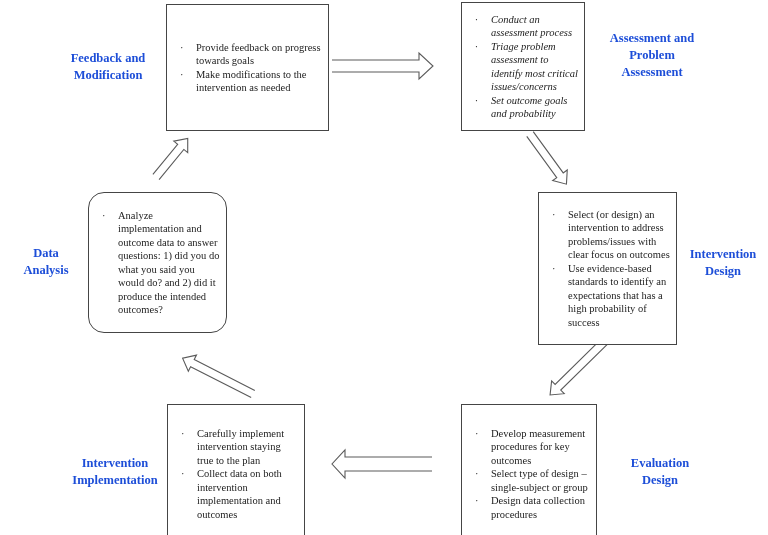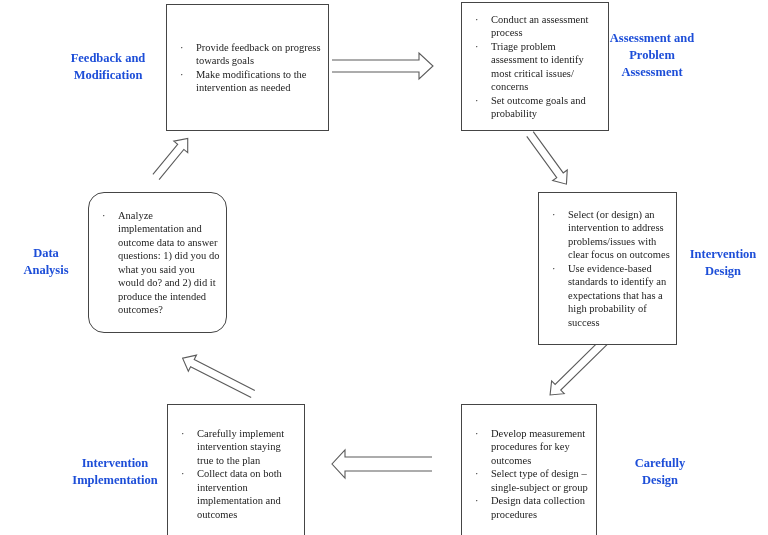--- a/index.html
+++ b/index.html
@@ -73,21 +73,21 @@
 
   <div class="node-label" style="left:53px; top:50px;">
     <div>Feedback and</div>
     <div>Modification</div>
   </div>
   <div class="node-box" style="left:166px; top:4px; width:163px; height:127px;">
     <div class="bullet"><span>Provide feedback on progress towards goals</span></div>
     <div class="bullet"><span>Make modifications to the intervention as needed</span></div>
   </div>
 
-  <div class="node-box" style="left:461px; top:2px; width:148px; height:129px;">
+  <div class="node-box" style="left:461px; top:2px; width:124px; height:129px;font-style:italic;">
     <div class="bullet"><span>Conduct an assessment process</span></div>
     <div class="bullet"><span>Triage problem assessment to identify most critical issues/​concerns</span></div>
     <div class="bullet"><span>Set outcome goals and probability</span></div>
   </div>
   <div class="node-label" style="left:597px; top:30px;">
     <div>Assessment and</div>
     <div>Problem</div>
     <div>Assessment</div>
   </div>
 
@@ -99,21 +99,21 @@
     <div>Intervention</div>
     <div>Design</div>
   </div>
 
   <div class="node-box" style="left:461px; top:404px; width:136px; height:140px;">
     <div class="bullet"><span>Develop measurement procedures for key outcomes</span></div>
     <div class="bullet"><span>Select type of design – single-subject or group</span></div>
     <div class="bullet"><span>Design data collection procedures</span></div>
   </div>
   <div class="node-label" style="left:605px; top:455px;">
-    <div>Carefully</div>
+    <div>Evaluation</div>
     <div>Design</div>
   </div>
 
   <div class="node-label" style="left:60px; top:455px;">
     <div>Intervention</div>
     <div>Implementation</div>
   </div>
   <div class="node-box" style="left:167px; top:404px; width:138px; height:140px;">
     <div class="bullet"><span>Carefully implement intervention staying true to the plan</span></div>
     <div class="bullet"><span>Collect data on both intervention implementation and outcomes</span></div>

